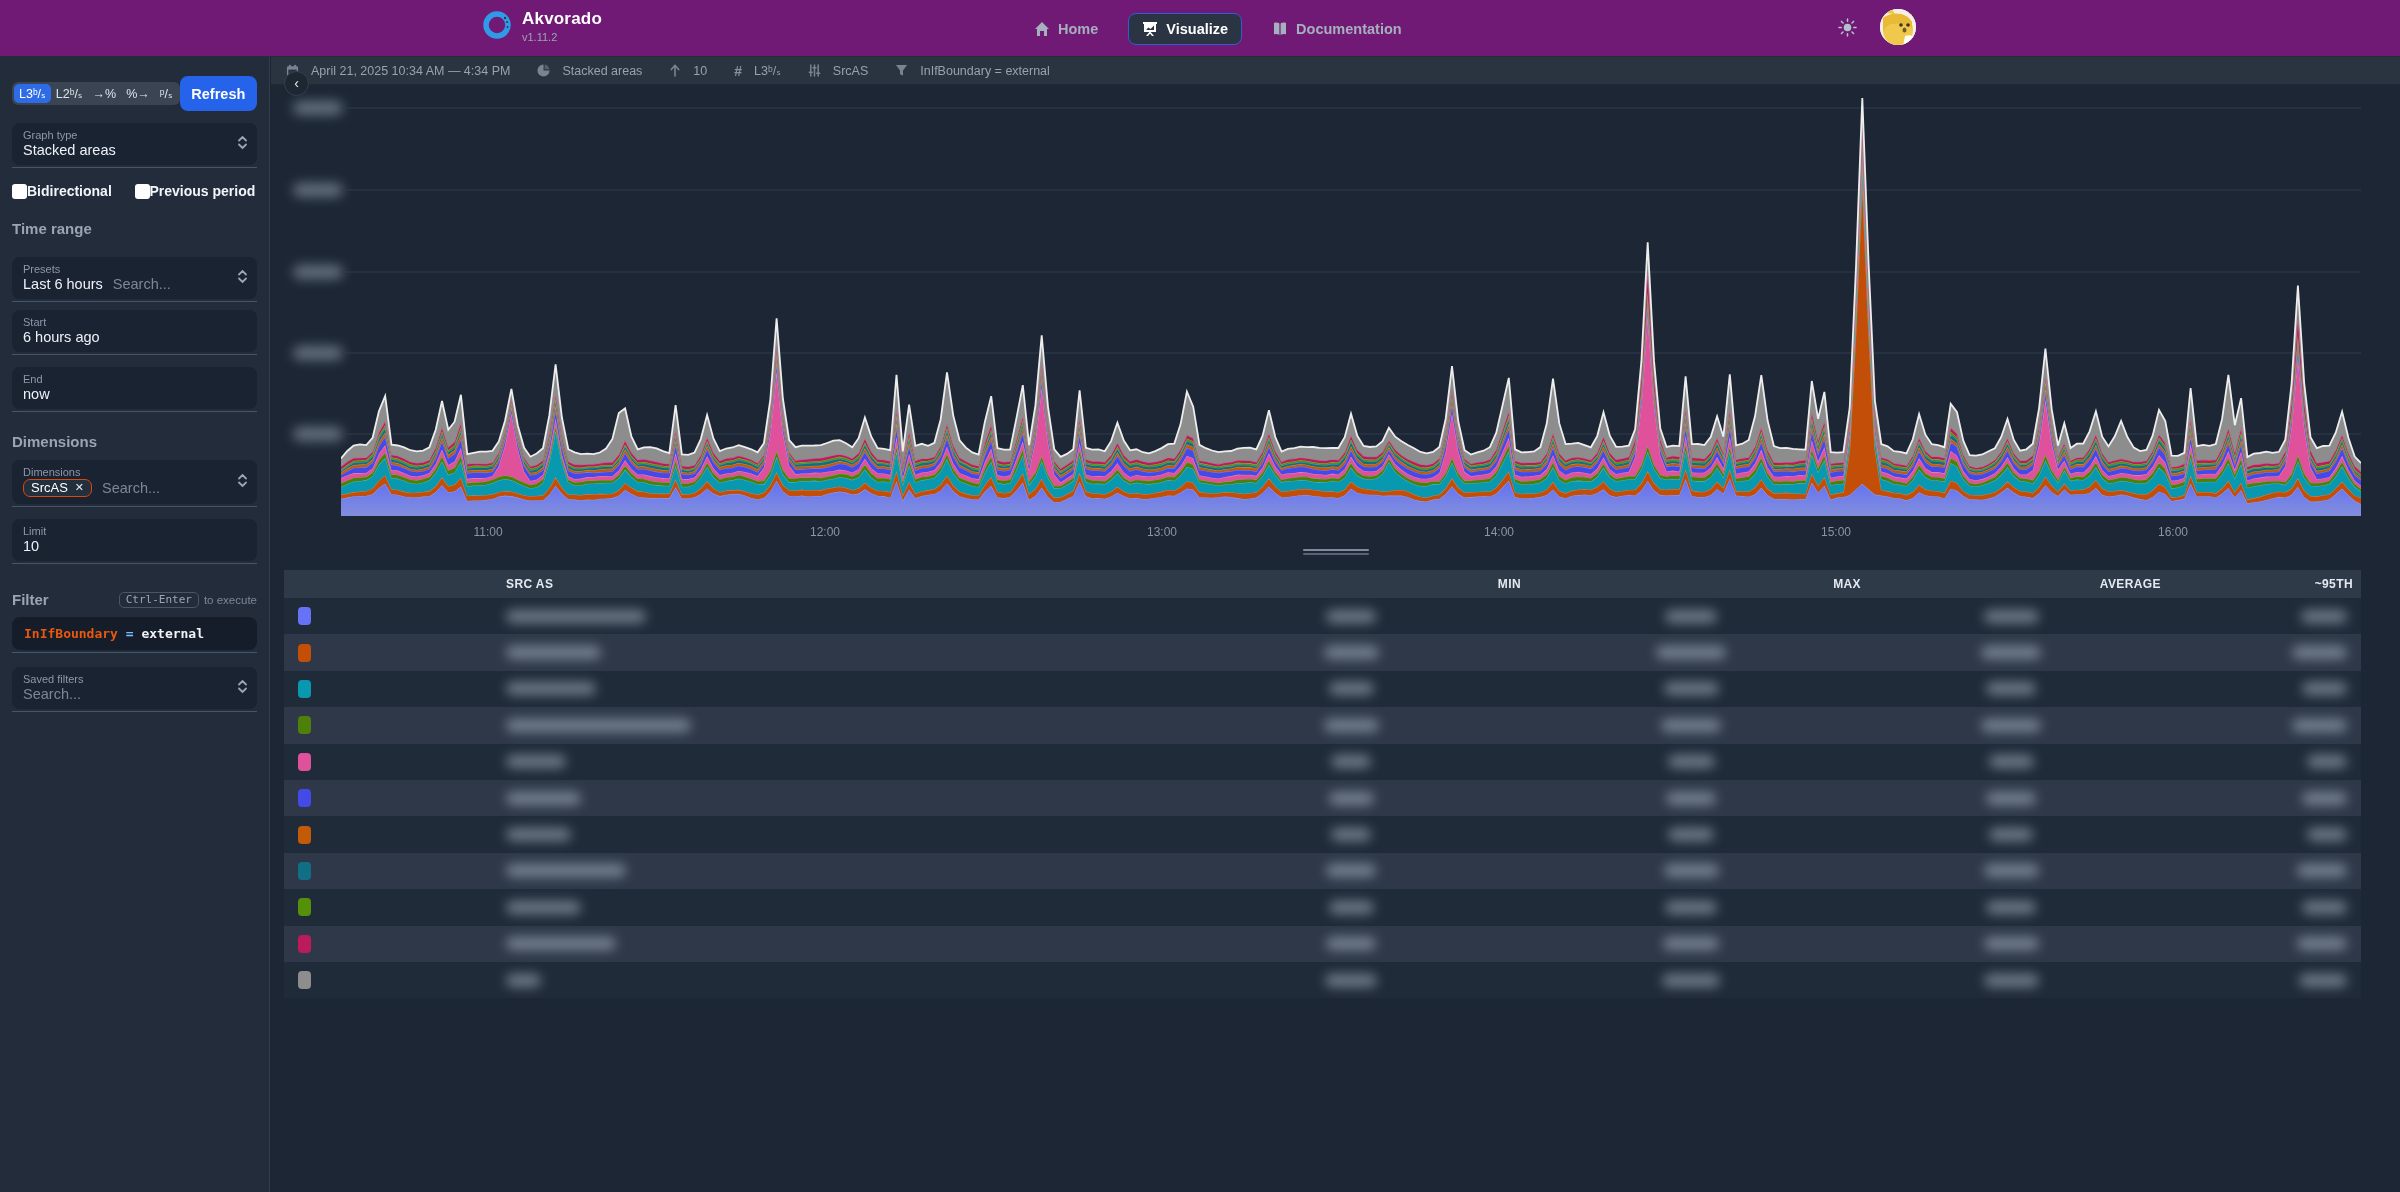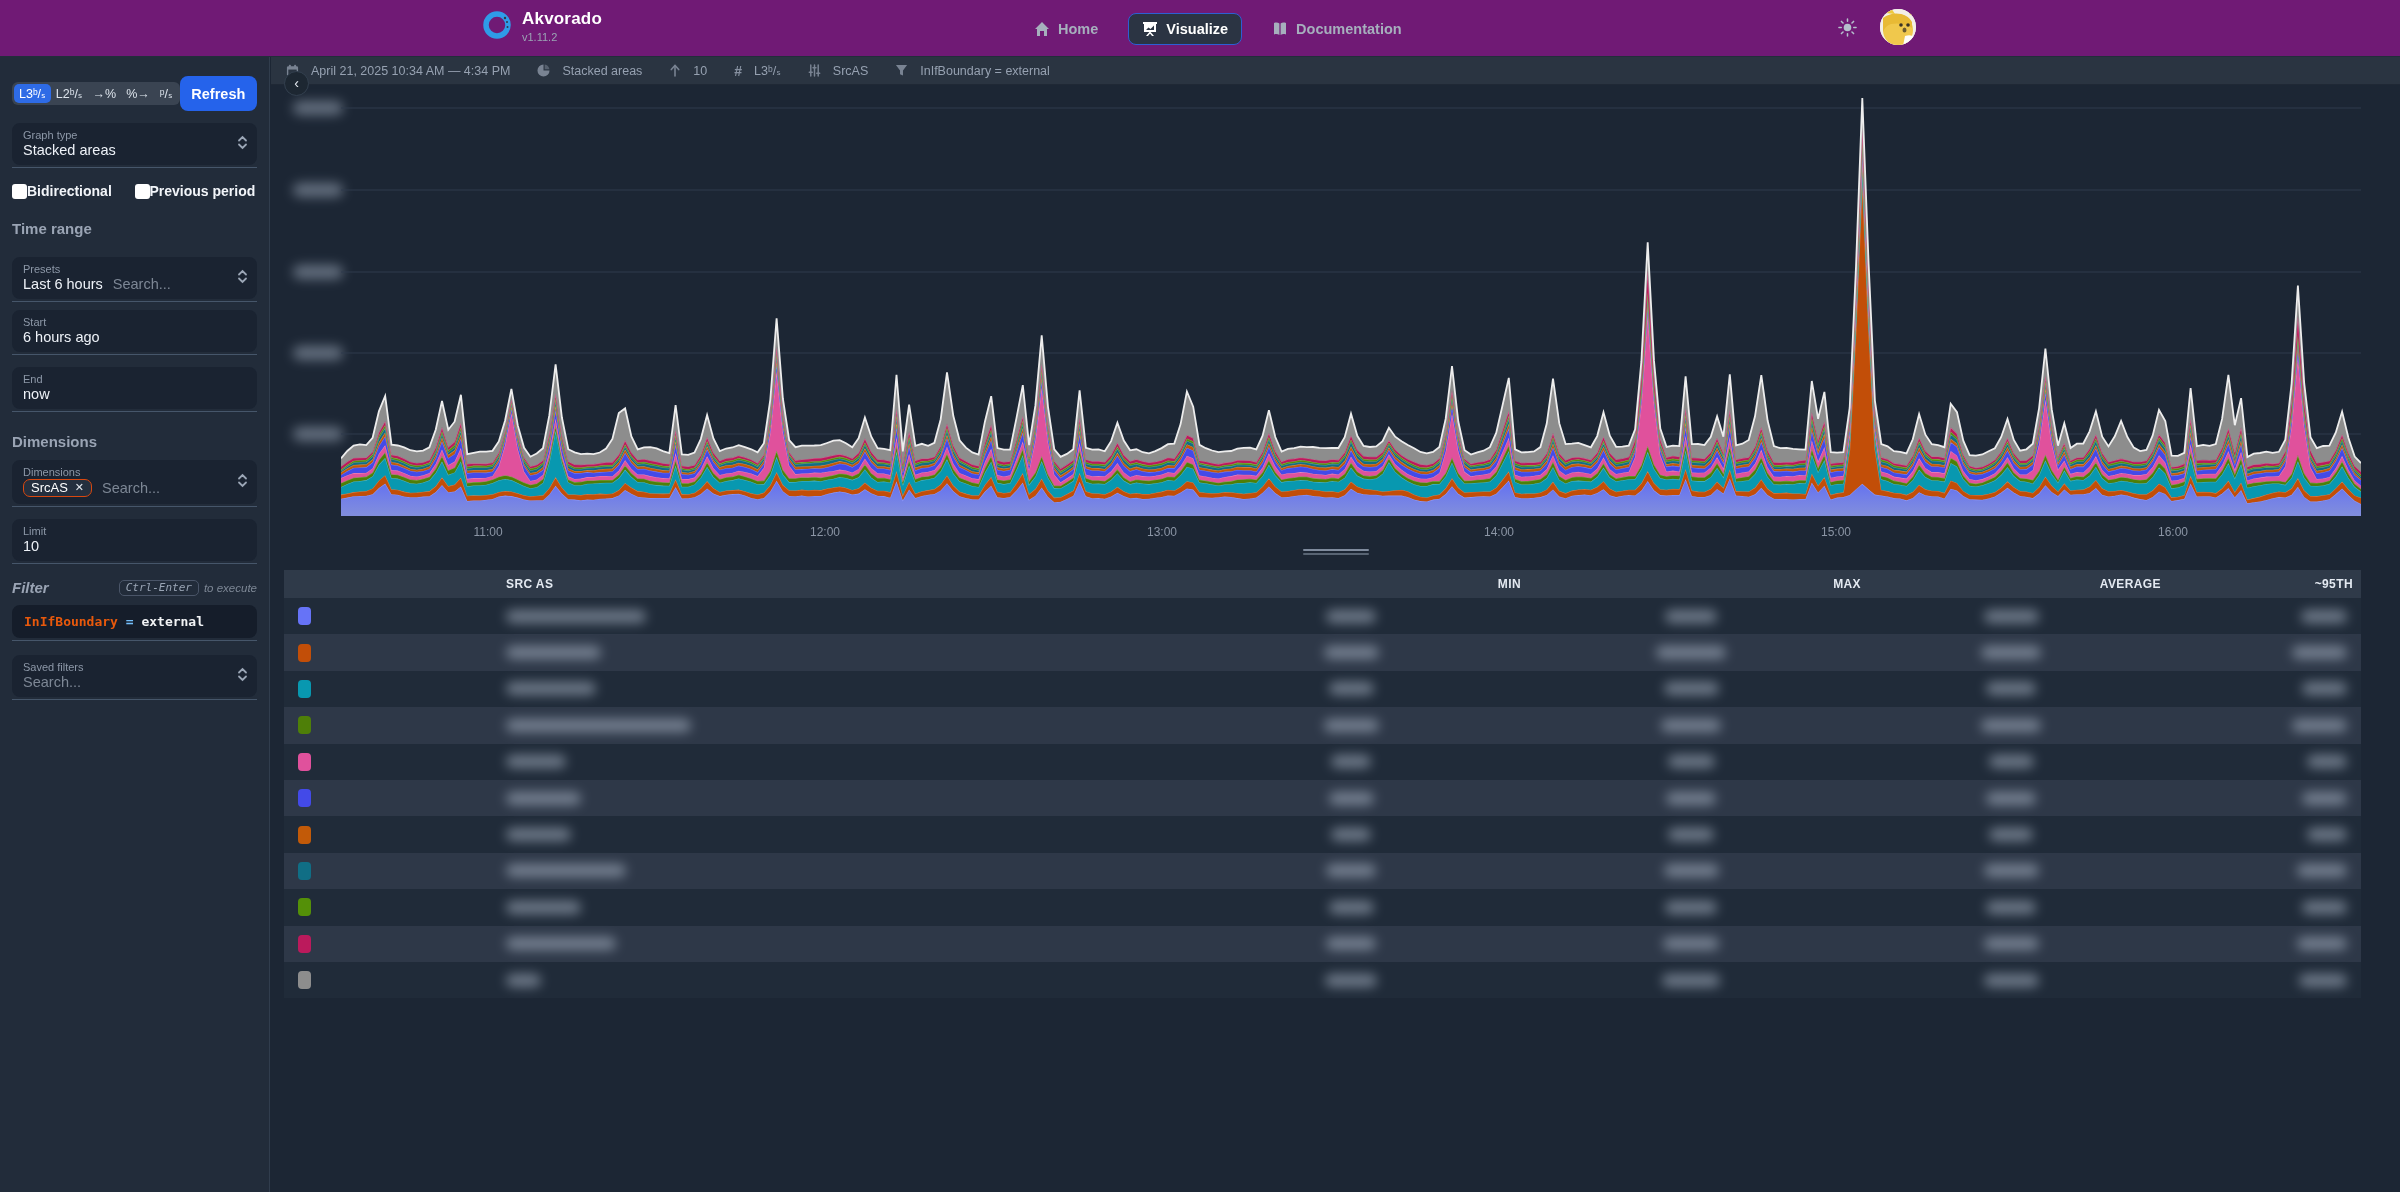--- a/index.html
+++ b/index.html
@@ -41,21 +41,21 @@
   .placeholder { color:#7d8795; }
   .chevrons { position:absolute; right:9px; top:50%; transform:translateY(-50%); color:#9aa5b5; }
   .checkbox-row { display:flex; margin-top:15px; gap:0; }
   .checkbox-row .cb-item { display:flex; align-items:flex-end; width:50%; cursor:pointer; }
   .cb-box { width:15px; height:15px; background:#ffffff; border-radius:3px; flex:0 0 auto; }
   .cb-label { font-size:14px; font-weight:600; color:#f2f5f9; }
   .side-heading { margin-top:21px; font-size:15px; font-weight:600; color:#9aa4b4; }
   .chip { display:inline-flex; align-items:center; gap:7px; border:1.5px solid #d9480f; border-radius:7px;
           padding:0 7px 1px; background:#242f3e; color:#fff; font-size:13px; cursor:pointer; }
   .chip .x { font-size:11px; color:#e3e8ef; cursor:pointer; }
-  .filter-head { display:flex; justify-content:space-between; margin-top:15px;font-style:italic; }
+  .filter-head { display:flex; justify-content:space-between; margin-top:27px; }
   .filter-head .fh-title { font-size:15px; font-weight:600; color:#9aa4b4; }
   .filter-head .fh-right { font-size:11.5px; color:#7d8795; display:flex; align-items:center; gap:5px; }
   kbd { font-family:"DejaVu Sans Mono","Liberation Mono",monospace; font-size:11px; color:#9aa5b5;
         border:1px solid #4a5568; border-radius:5px; padding:0 6px 1px; background:#222c3a; }
   .filter-editor { margin-top:9px; background:#151d2a; border-radius:8px; padding:9px 12px;
                    font-family:"DejaVu Sans Mono","Liberation Mono",monospace; font-size:13px; font-weight:bold; }
   
   .crumbbar { position:absolute; left:271px; top:57px; right:0; height:28px; background:#2a3441;
               border-bottom:1px solid #1f2835; display:flex; align-items:center; gap:27px;
               padding-left:15px; z-index:10; }

